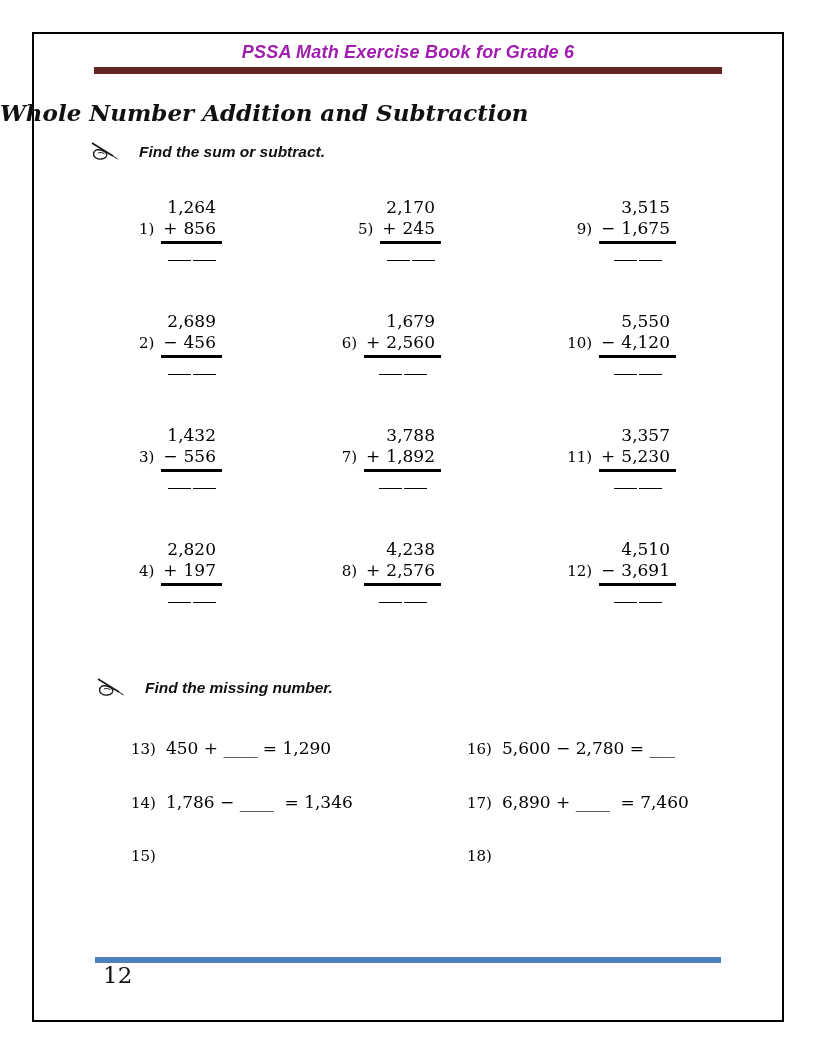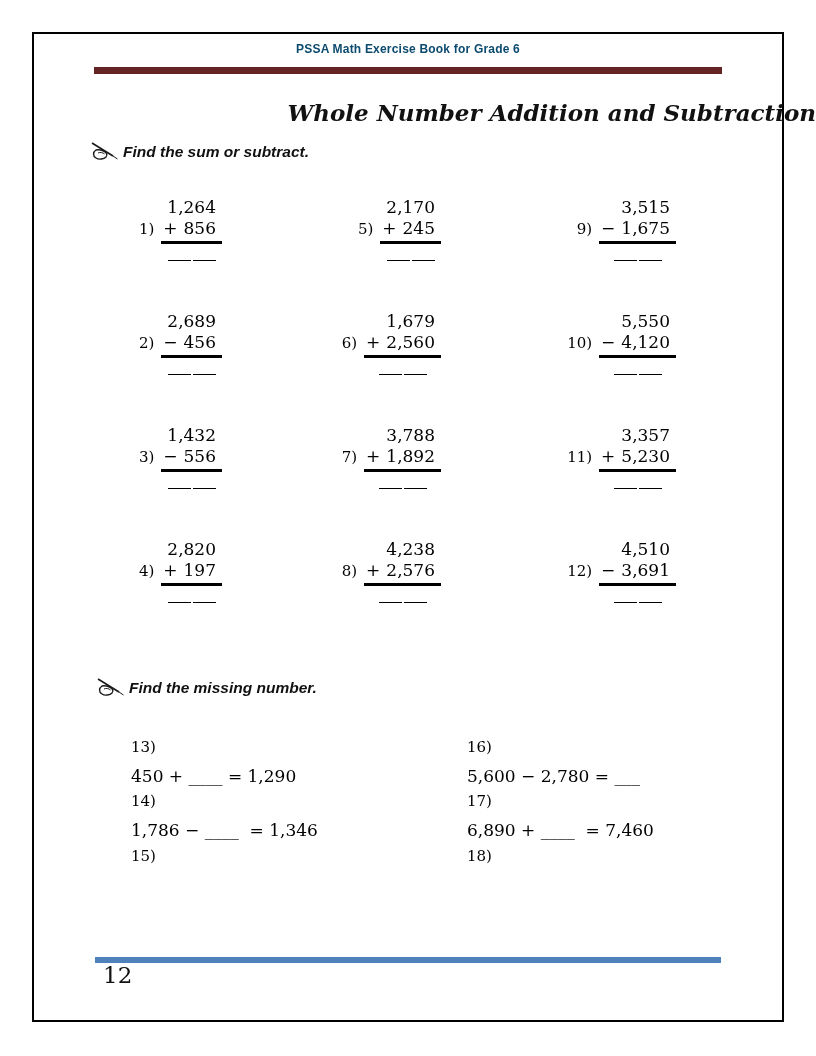--- a/index.html
+++ b/index.html
@@ -6,33 +6,33 @@
   body{
     width:816px;height:1056px;background:#ffffff;position:relative;
     font-family:"DejaVu Serif", serif;color:#000;overflow:hidden;
   }
   .page-frame{
     position:absolute;left:32px;top:32px;width:752px;height:990px;
     border:2px solid #000;box-sizing:border-box;
   }
   .book-title{
     position:absolute;left:0;top:42px;width:100%;text-align:center;
-    font-family:"Liberation Sans", sans-serif;font-weight:bold;
-    font-size:12px;letter-spacing:0.2px;color:#0c4a6e;
+    font-family:"Liberation Sans", sans-serif;font-weight:bold;font-style:italic;
+    font-size:18px;letter-spacing:0.2px;color:#a21caf;
   }
   .header-bar{
     position:absolute;left:94px;top:67px;width:628px;height:7px;
     background:var(--header-bar,#642423);
   }
   .page-title{
-    position:absolute;left:0;top:99px;width:100%;text-align:right;
+    position:absolute;left:0;top:99px;width:100%;text-align:left;
     font-family:"DejaVu Serif", serif;font-weight:bold;font-style:italic;
     font-size:23px;color:#111;
   }
-  .section-head{position:absolute;display:flex;align-items:center;gap:3px;}
+  .section-head{position:absolute;display:flex;align-items:center;gap:19px;}
   .section-head .icon{flex:0 0 auto;display:block;}
   .section-head .instr{
     font-family:"Liberation Sans", sans-serif;font-weight:bold;font-style:italic;
     font-size:15.5px;color:#111;
   }
   #sec1{left:90px;top:141px;}
   #sec2{left:96px;top:677px;}
 
   
   .vcol{position:absolute;top:196px;left:0;}
@@ -50,21 +50,21 @@
   }
   .vp-bottom{
     display:flex;justify-content:space-between;gap:6px;
     font-size:17px;line-height:21px;
     padding:0 6px 2px 2px;border-bottom:3px solid #000;
   }
   .vp-blank{display:flex;justify-content:center;gap:2px;margin-top:15px;}
   .vp-blank span{display:block;width:23px;height:1px;border-bottom:1.4px solid #000;}
 
   
-  .mrow{position:absolute;display:flex;align-items:baseline;gap:10px;white-space:pre;flex-direction:column;}
+  .mrow{position:absolute;display:flex;align-items:baseline;gap:10px;white-space:pre;}
   .mrow .mlabel{font-size:15px;font-family:"DejaVu Serif", serif;}
   .mrow .meq{font-size:17px;font-family:"DejaVu Serif", serif;}
 
   .footer-bar{
     position:absolute;left:95px;top:957px;width:626px;height:6px;
     background:var(--footer-bar,#4f81bd);
   }
   .page-number{
     position:absolute;left:103px;top:962px;font-size:23px;
     font-family:"DejaVu Serif", serif;color:#111;

